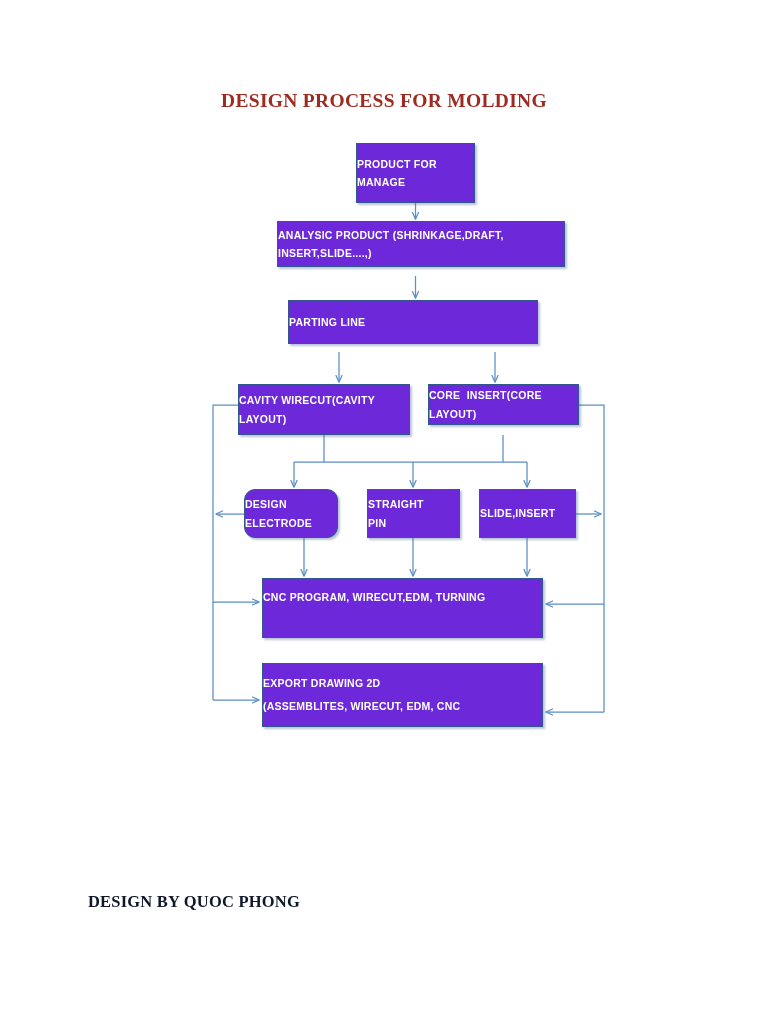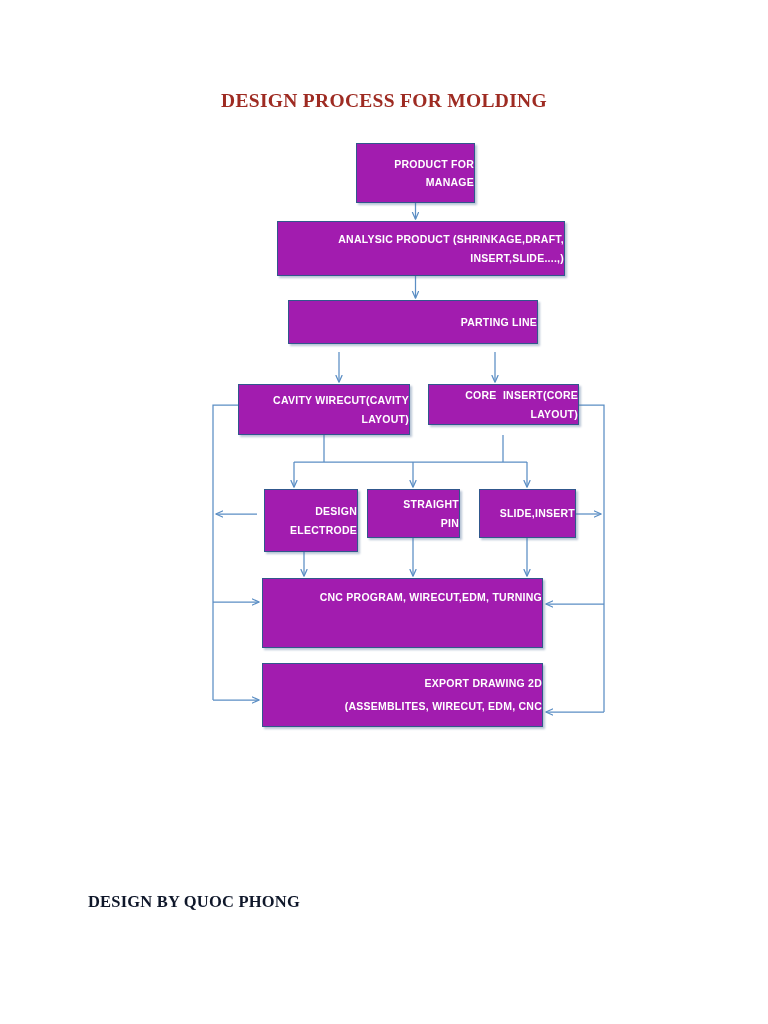--- a/index.html
+++ b/index.html
@@ -40,33 +40,33 @@
     font-size: 16.5px;
     letter-spacing: 0.2px;
     color: #0f172a;
     white-space: pre;
   }
 
   
   .node {
     position: absolute;
     box-sizing: border-box;
-    background: #a21caf;
+    background: #6d28d9;
     border: 1.6px solid #31578c;
     box-shadow: 2px 2px 2px rgba(80,110,150,0.40);
     color: #ffffff;
     font-family: "Liberation Sans", sans-serif;
     font-weight: bold;
     font-size: 10.5px;
     letter-spacing: 0.25px;
     line-height: 1.75;
     text-align: center;
     display: flex;
     flex-direction: column;
-    align-items: flex-end;
+    align-items: flex-start;
     justify-content: center;
     white-space: pre-wrap;
     z-index: 3;
   }
   .node.justify-top {
     justify-content: flex-start;
     padding-top: 9px;
   }
   .node .line { display: block; }
 
@@ -136,54 +136,54 @@
 
       <path d="M604,712 L546,712" marker-end="url(#ah)"></path>
     </g>
   </svg>
 
   <div class="node" style="left:356px; top:143px; width:119px; height:60px;">
     <span class="line">PRODUCT FOR</span>
     <span class="line">MANAGE</span>
   </div>
 
-  <div class="node" style="left:277px; top:221px; width:288px; height:55px;">
+  <div class="node" style="left:277px; top:221px; width:288px; height:46px;">
     <span class="line">ANALYSIC PRODUCT (SHRINKAGE,DRAFT,</span>
     <span class="line">INSERT,SLIDE....,)</span>
   </div>
 
   <div class="node" style="left:288px; top:300px; width:250px; height:44px;">
     <span class="line">PARTING LINE</span>
   </div>
 
   <div class="node" style="left:238px; top:384px; width:172px; height:51px;">
     <span class="line">CAVITY WIRECUT(CAVITY</span>
     <span class="line">LAYOUT)</span>
   </div>
 
   <div class="node" style="left:428px; top:384px; width:151px; height:41px;">
     <span class="line">CORE  INSERT(CORE</span>
     <span class="line">LAYOUT)</span>
   </div>
 
-  <div class="node" style="left:264px; top:489px; width:94px; height:63px;">
+  <div class="node" style="left:244px; top:489px; width:94px; height:49px;border-radius:11px;">
     <span class="line">DESIGN</span>
     <span class="line">ELECTRODE</span>
   </div>
 
   <div class="node" style="left:367px; top:489px; width:93px; height:49px;">
     <span class="line">STRAIGHT</span>
     <span class="line">PIN</span>
   </div>
 
   <div class="node" style="left:479px; top:489px; width:97px; height:49px;">
     <span class="line">SLIDE,INSERT</span>
   </div>
 
-  <div class="node justify-top" style="left:262px; top:578px; width:281px; height:70px;">
+  <div class="node justify-top" style="left:262px; top:578px; width:281px; height:60px;">
     <span class="line">CNC PROGRAM, WIRECUT,EDM, TURNING</span>
   </div>
 
   <div class="node" style="left:262px; top:663px; width:281px; height:64px; line-height:1.5;">
     <span class="line">EXPORT DRAWING 2D</span>
     <span class="line" style="height:7px;"></span>
     <span class="line">(ASSEMBLITES, WIRECUT, EDM, CNC</span>
   </div>
 
   <div class="footer-credit">DESIGN BY QUOC PHONG</div>

